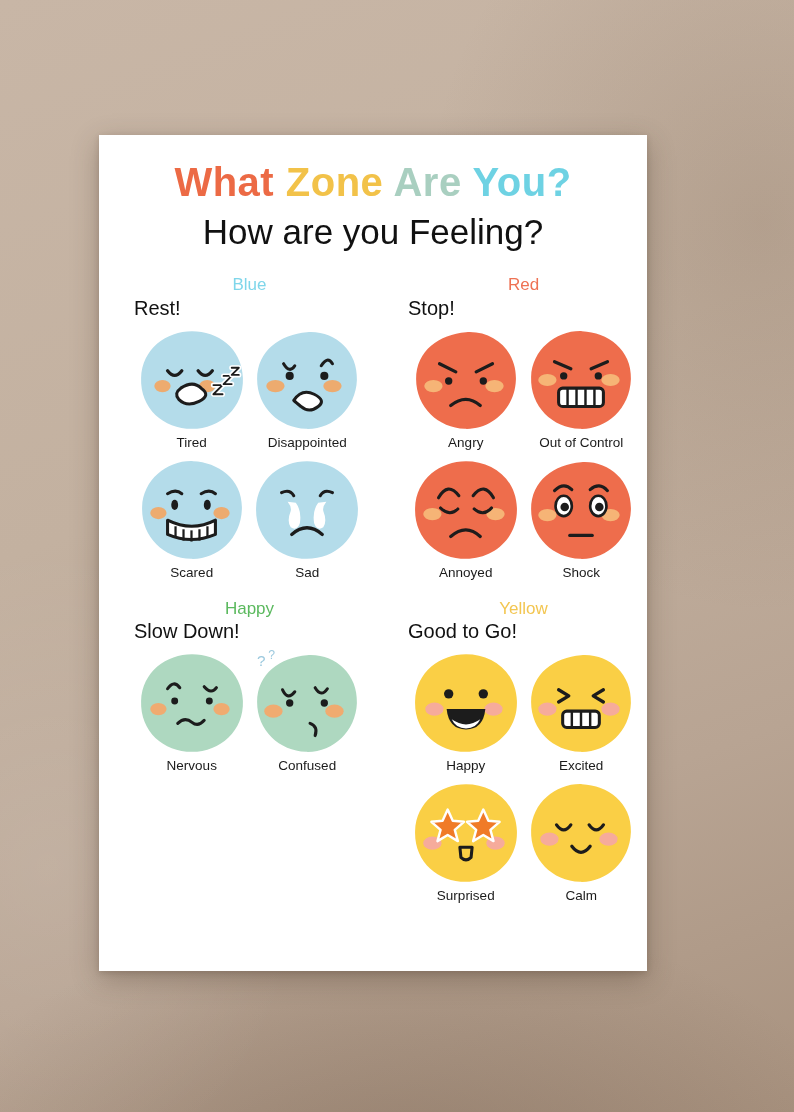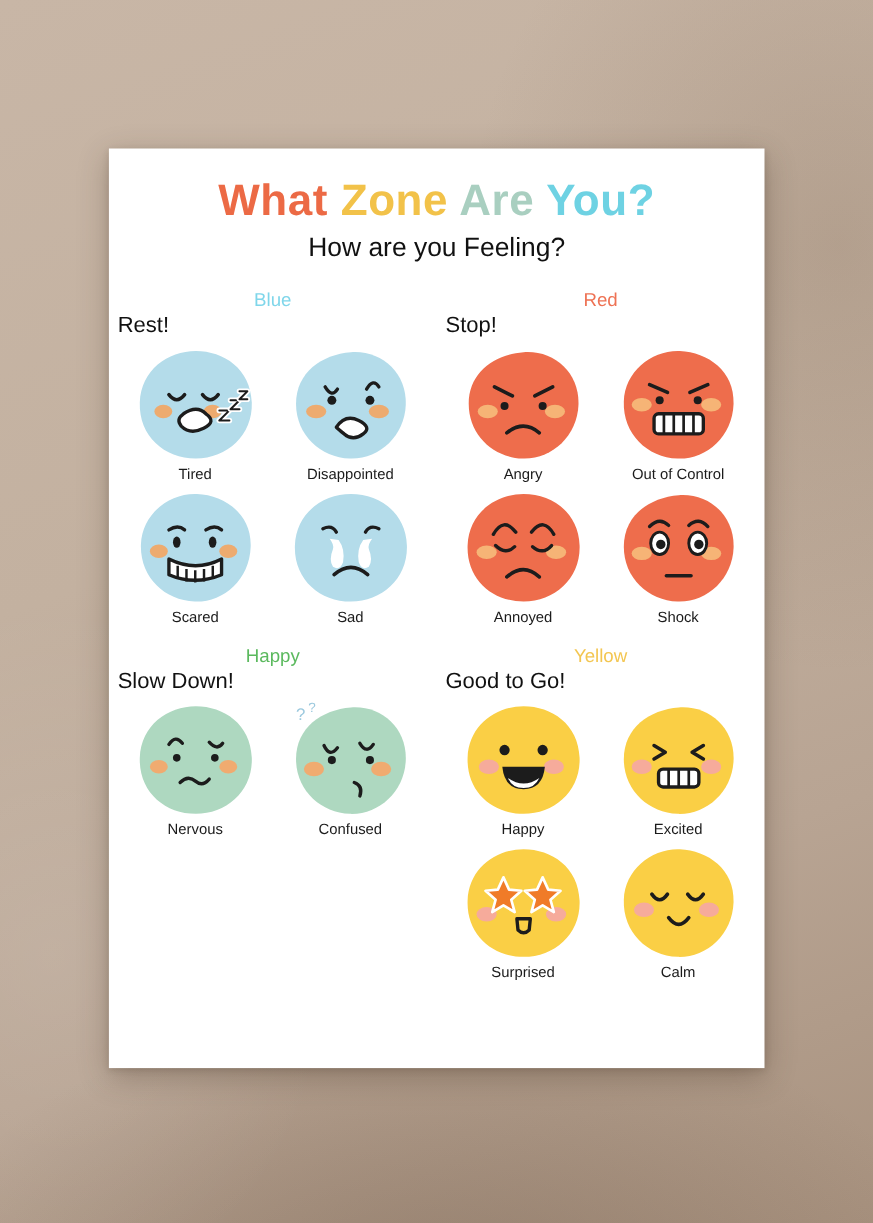--- a/index.html
+++ b/index.html
@@ -14,49 +14,49 @@
     position:absolute; inset:0;
     background:
       radial-gradient(ellipse 420px 520px at 6% 78%, rgba(255,255,255,0.10), rgba(255,255,255,0) 62%),
       radial-gradient(ellipse 520px 600px at 96% 20%, rgba(120,95,75,0.22), rgba(120,95,75,0) 65%),
       radial-gradient(ellipse 700px 420px at 50% 108%, rgba(90,68,52,0.30), rgba(90,68,52,0) 70%),
       linear-gradient(160deg,#c8b6a6 0%, #c3b1a0 40%, #b8a493 72%, #a8927f 100%);
   }
   #card {
     position:absolute;
     left:99px; top:135px;
-    width:596px; height:836px;
+    width:548px; height:836px;
     background:#ffffff;
     box-shadow: 0 8px 26px rgba(60,42,30,0.30), 0 2px 6px rgba(60,42,30,0.18);
   }
   .title {
     text-align:center;
     font-size:40px;
     font-weight:700;
     letter-spacing:0.5px;
     margin-top:26px;
     line-height:1.05;
     white-space:nowrap;
   }
   .title span { display:inline; }
   .subtitle {
     text-align:center;
-    font-size:24px;
+    font-size:35px;
     font-weight:400;
     color:#111111;
     margin-top:9px;
   }
   .zones {
     margin-top:24px;
     display:grid;
     grid-template-columns:1fr 1fr;
     grid-template-rows:auto auto;
     row-gap:20px;
   }
-  .zone { padding:0 8px; }
+  .zone { padding:0 8px;margin-left:27px; }
   .zone-name {
     text-align:center;
     font-size:17px;
     font-weight:400;
     line-height:1.1;
   }
   .zone-tag {
     font-size:20px;
     color:#111;
     margin-top:2px;

